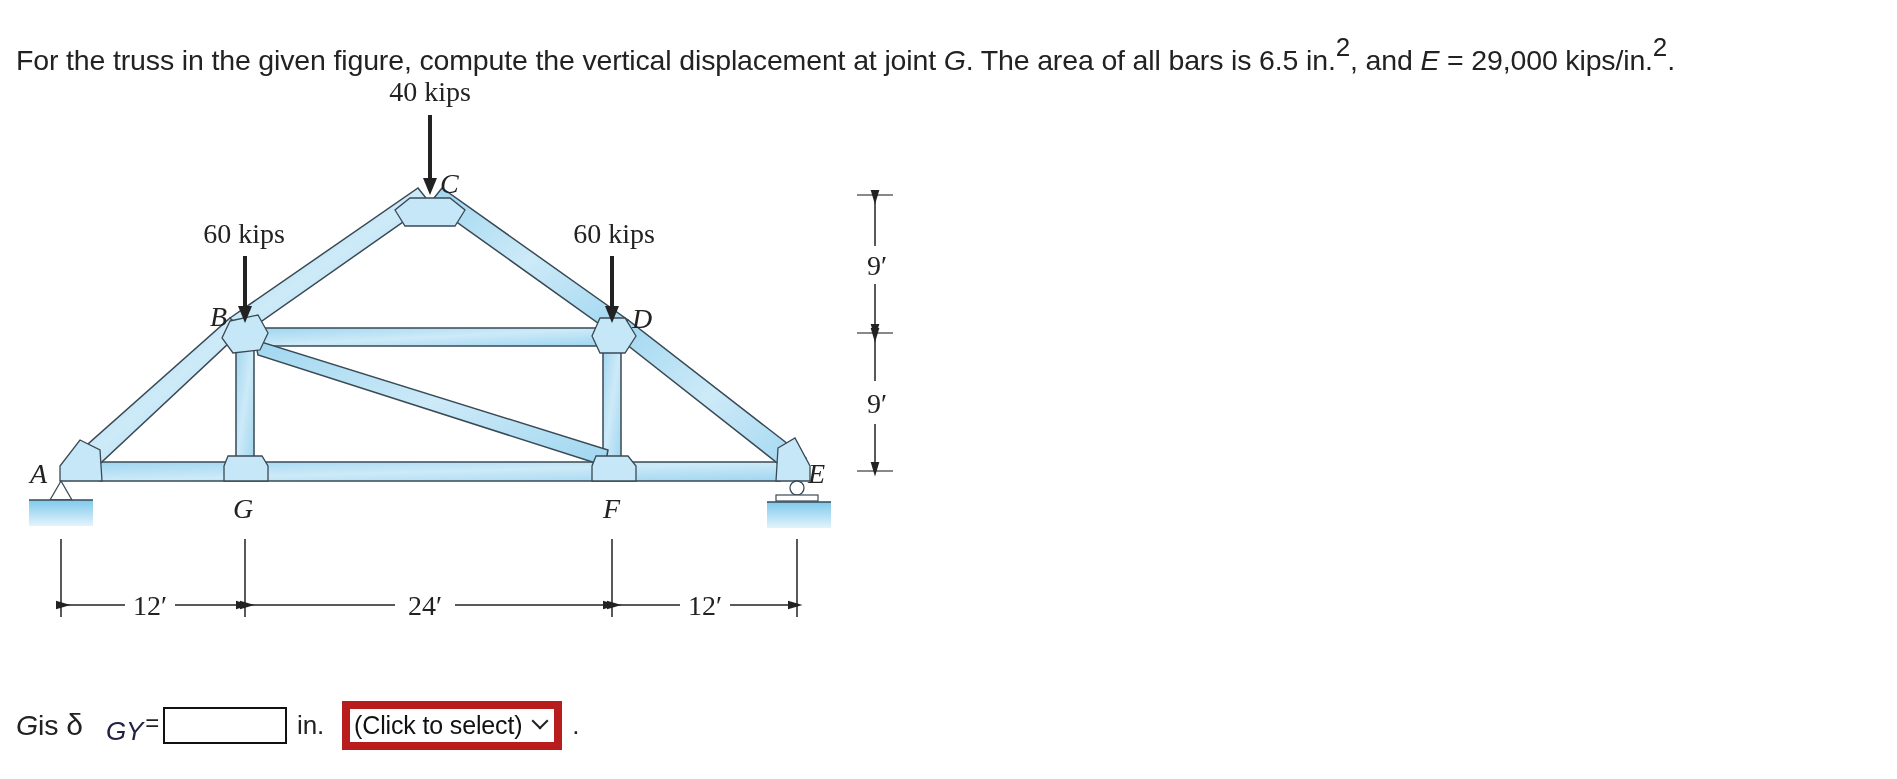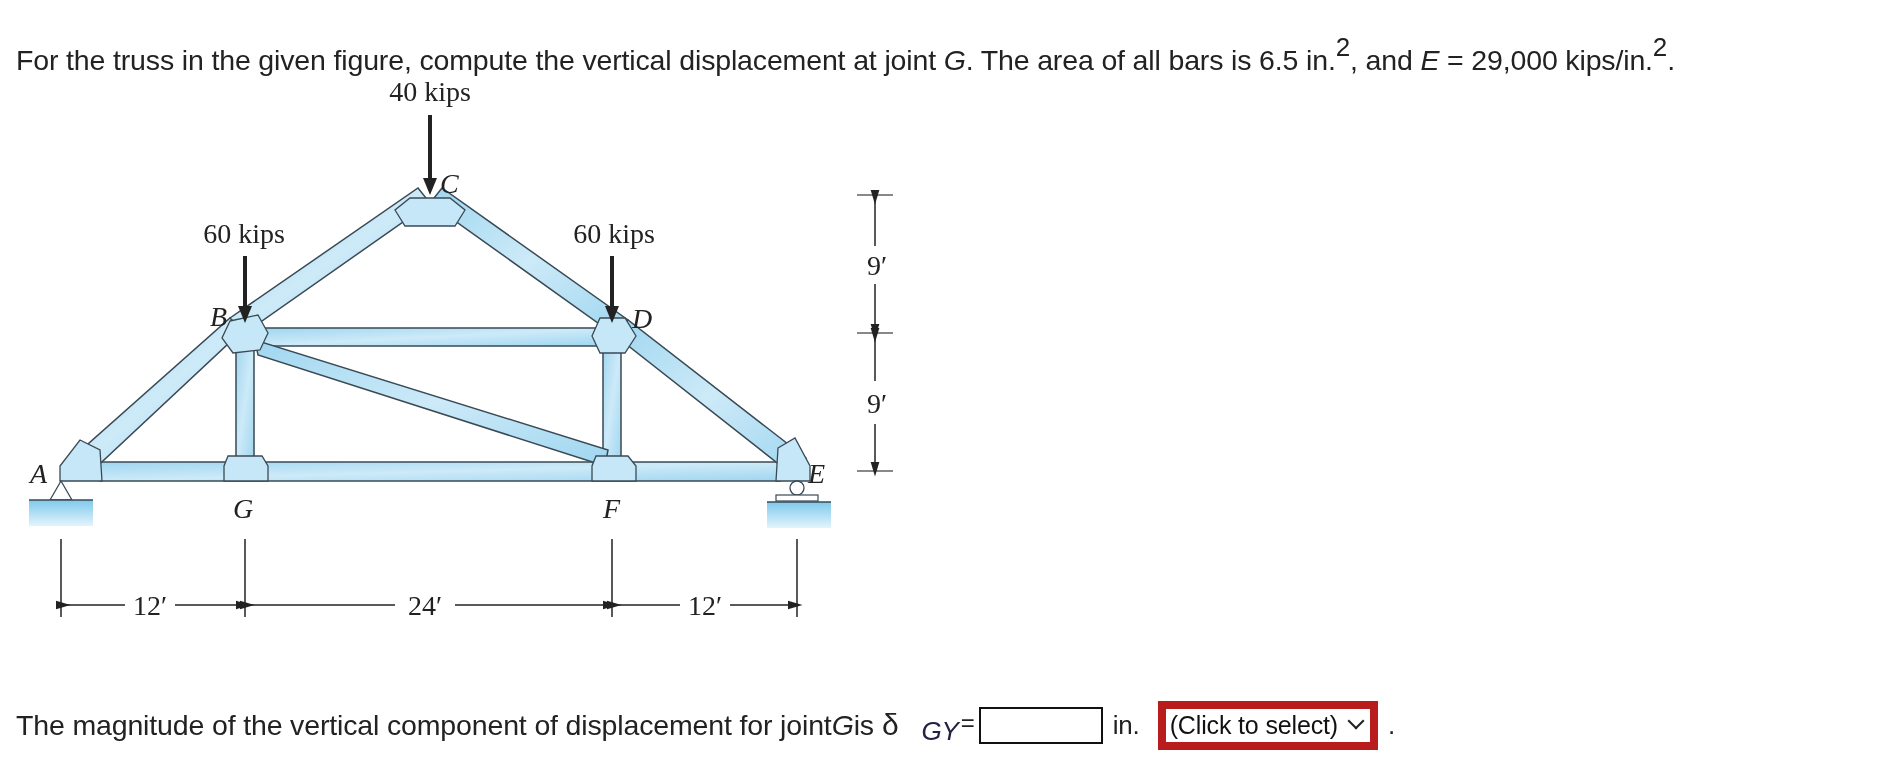--- a/index.html
+++ b/index.html
@@ -135,21 +135,20 @@
     <line x1="875" y1="436" x2="875" y2="481" marker-end="url(#arr)"></line>
   </g>
   <g font-size="28" text-anchor="middle">
     <text x="877" y="287">9′</text>
     <text x="877" y="425">9′</text>
   </g>
 </svg>
 </div>
 
 <div class="answer-row">
-  <span>The magnitude of the vertical component of displacement for joint </span>
     <i>G</i>
     <span> is</span>
   <span class="delta">δ</span>
   <span class="sub">GY</span>
   <span class="eq">=</span>
   <input class="ans-input" type="text" value="" style="">
   <span class="unit">in.</span>
   <div class="select">
     <span>(Click to select)</span>
     <span class="chev"></span>

